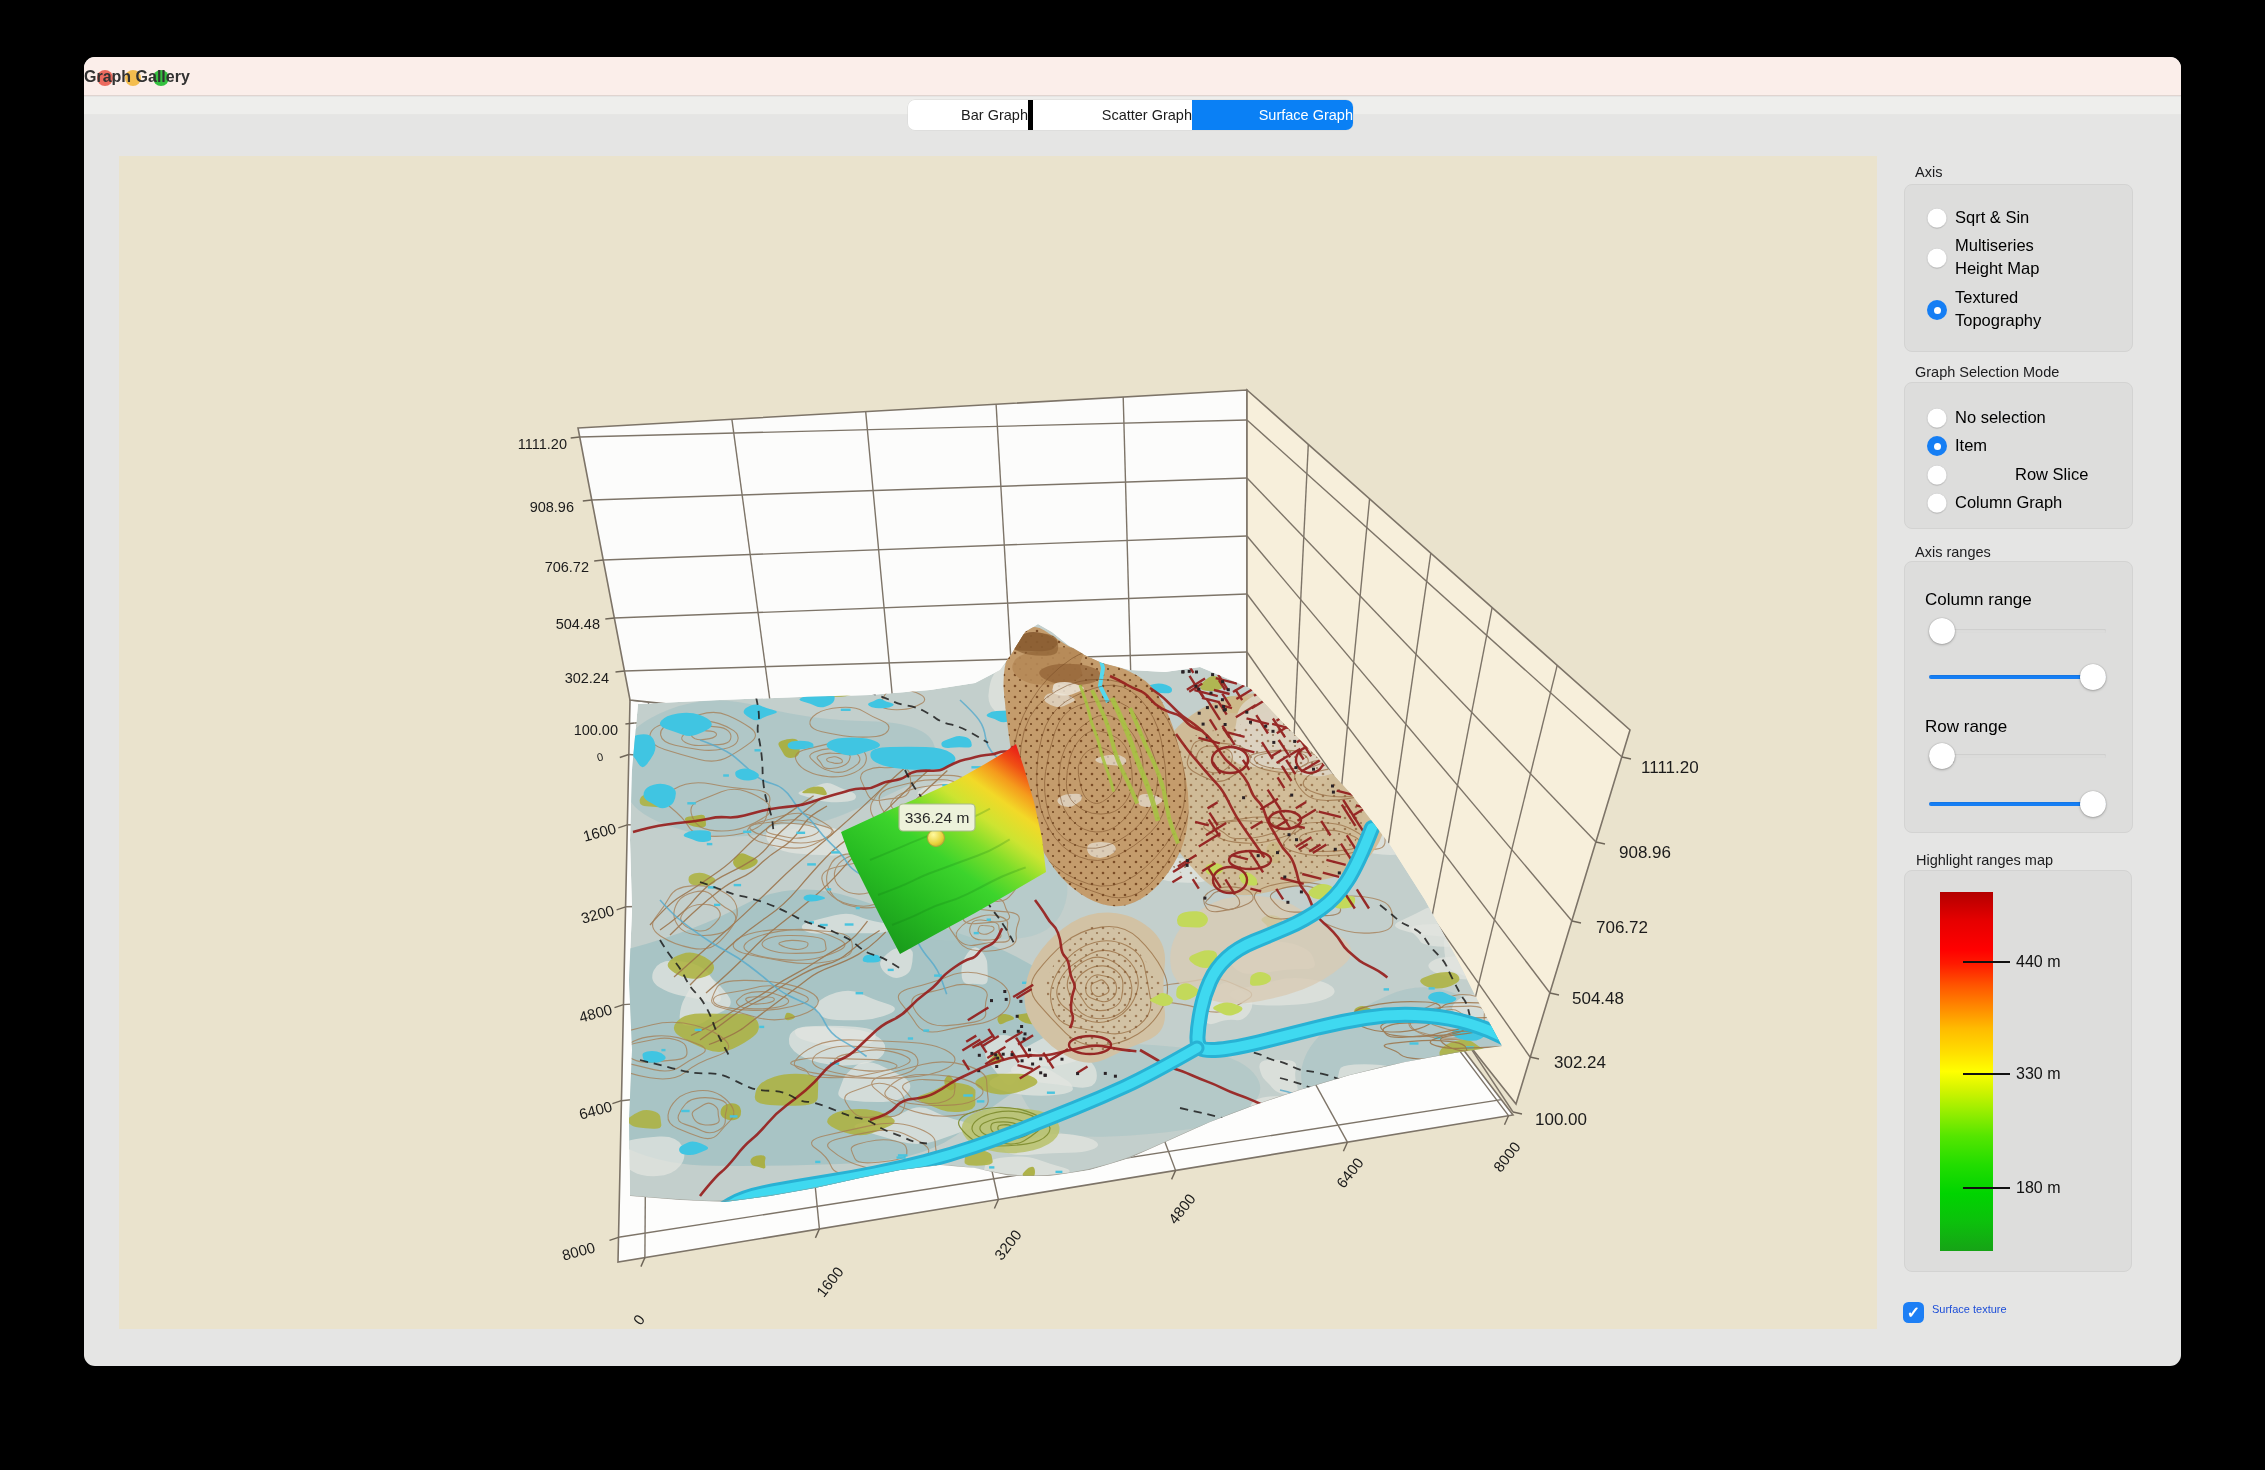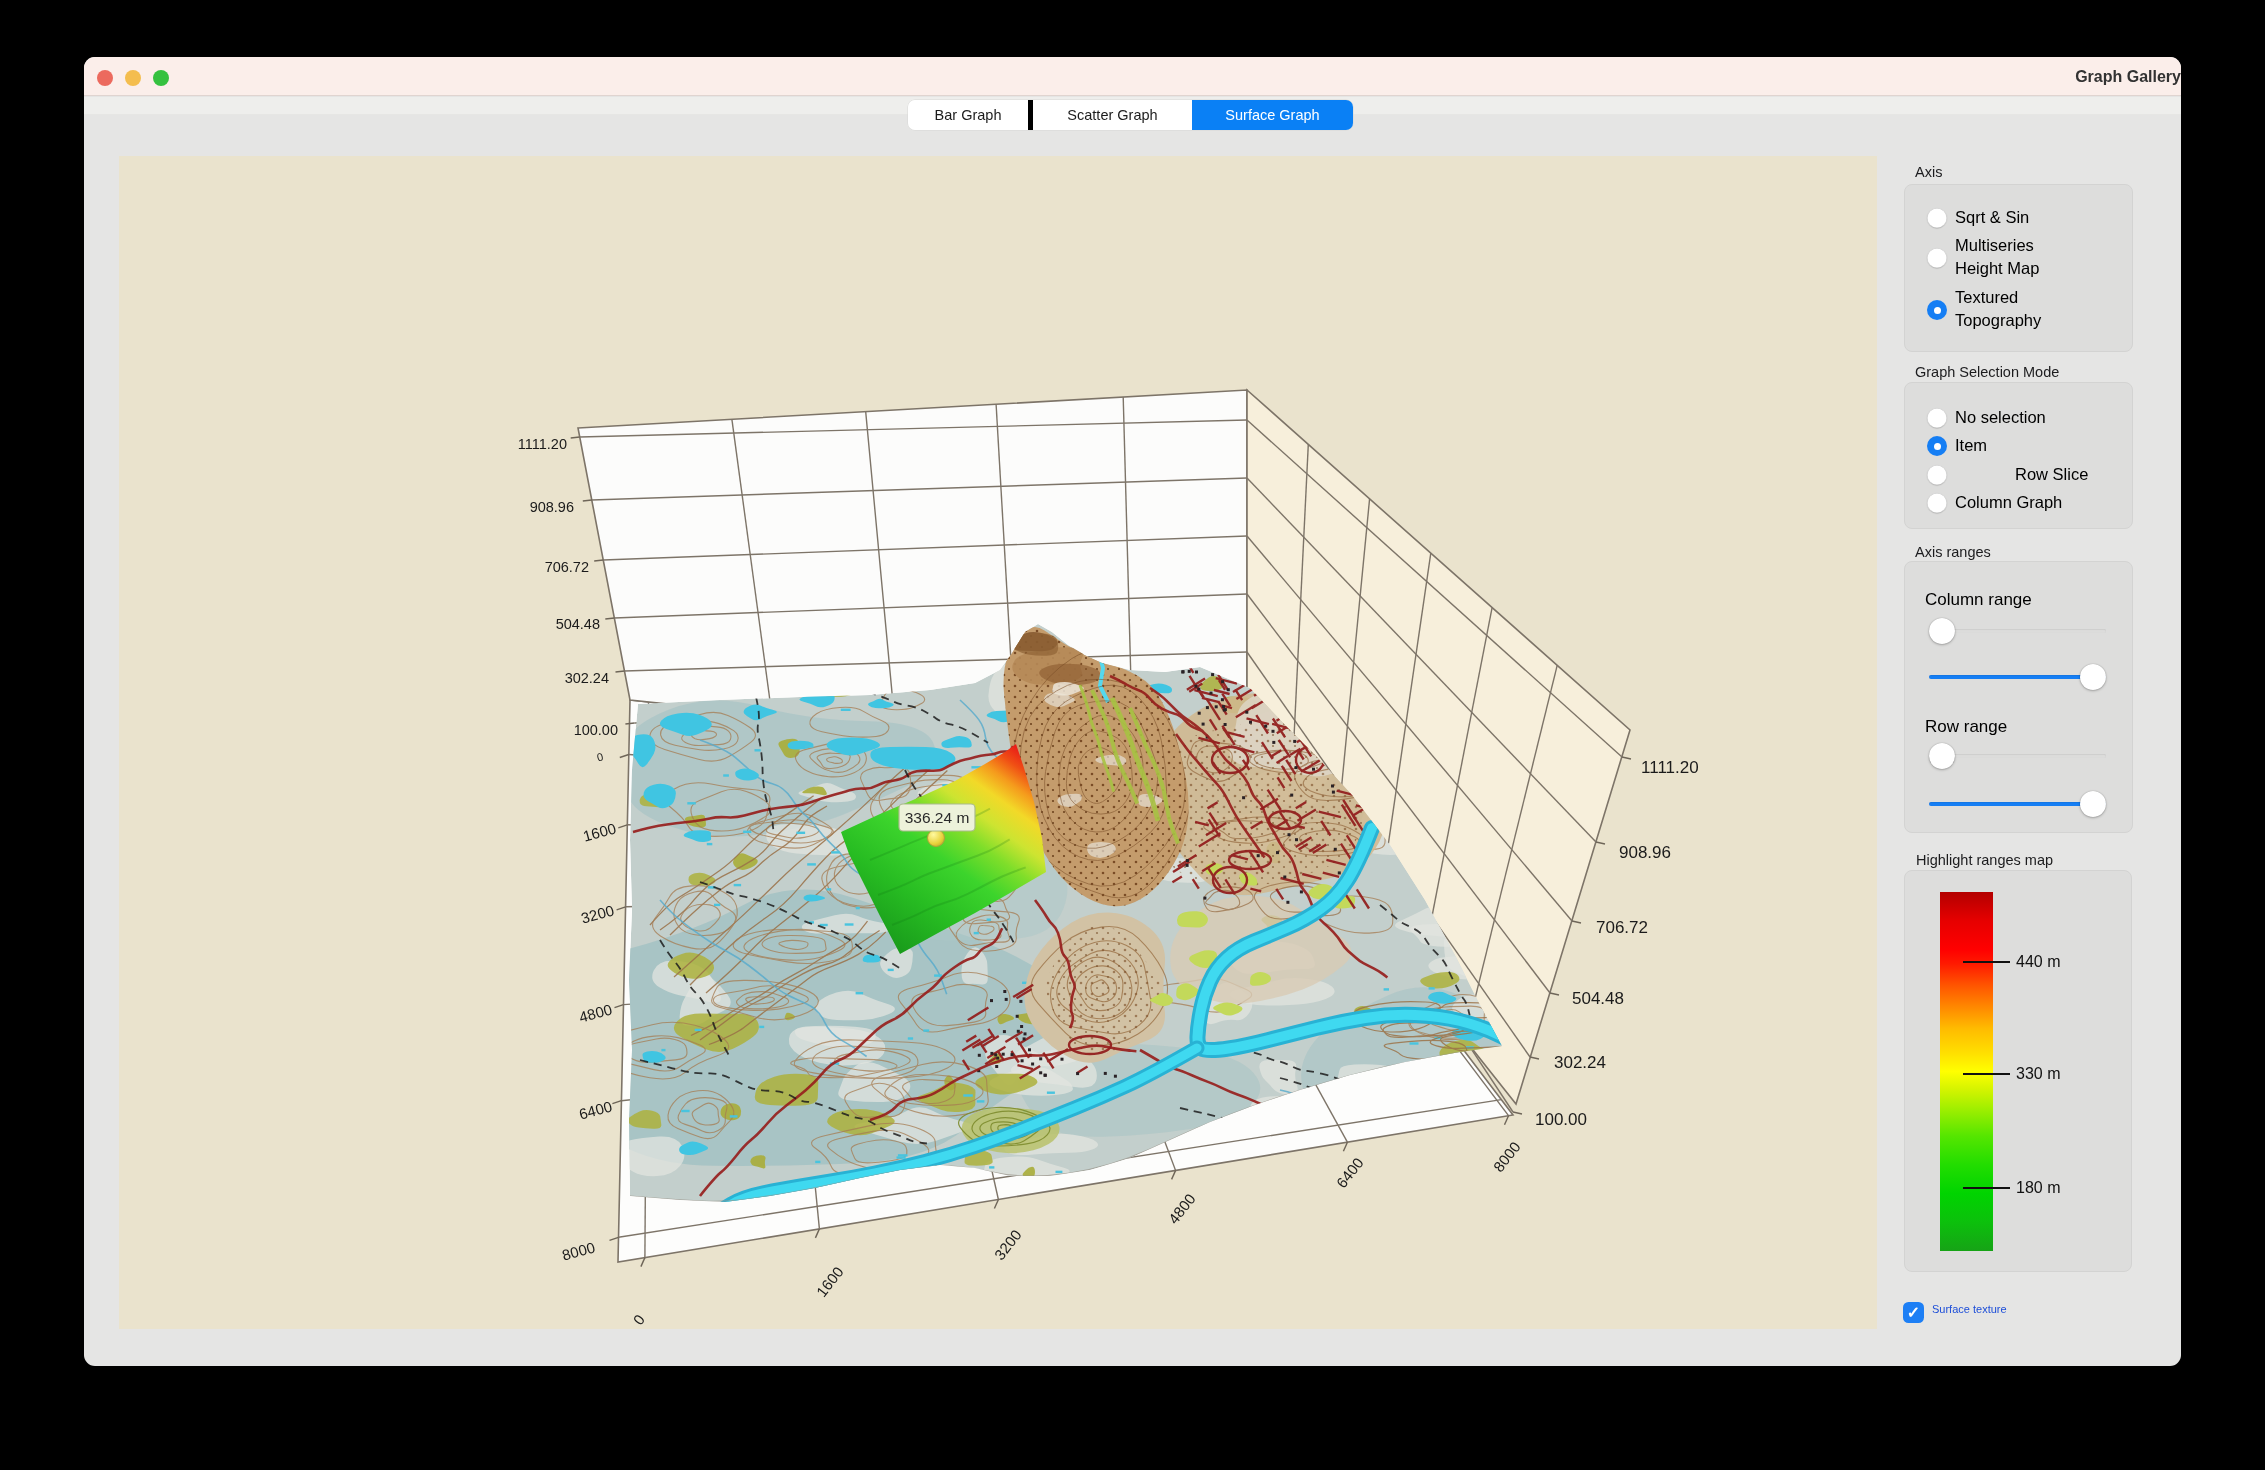--- a/index.html
+++ b/index.html
@@ -1,22 +1,22 @@
 <!DOCTYPE html>
 <html><head><meta charset="utf-8"><style>
 *{margin:0;padding:0;box-sizing:border-box}
 html,body{width:2265px;height:1470px;background:#000;font-family:"Liberation Sans",sans-serif;}
 .abs{position:absolute}
 #win{position:absolute;left:84px;top:57px;width:2097px;height:1309px;background:#e5e5e4;border-radius:11px;overflow:hidden}
 #titlebar{position:absolute;left:0;top:0;width:100%;height:39px;background:#fbeeea;border-bottom:1px solid #e0d4d0}
 .tl{position:absolute;top:13px;width:16px;height:16px;border-radius:50%}
-#title{position:absolute;top:0;left:0;width:100%;height:39px;line-height:40px;text-align:right;font-size:16px;font-weight:bold;color:#323232}
+#title{position:absolute;top:0;left:0;width:100%;height:39px;line-height:40px;text-align:left;font-size:16px;font-weight:bold;color:#323232}
 #toolbar{position:absolute;left:0;top:40px;width:100%;height:18px;background:#eeeeec;border-bottom:1px solid #e6e6e4}
 #tabs{position:absolute;left:824px;top:43px;height:30px;display:flex;border-radius:7px;overflow:hidden;box-shadow:0 0 0 0.5px #d8d8d6}
-.tab{height:38px;line-height:30px;font-size:14.5px;color:#1c1c1c;background:#fff;text-align:center}
+.tab{height:38px;line-height:30px;font-size:14.5px;color:#1c1c1c;background:#fff;text-align:right}
 .tab.sep{border-left:5px solid #000000}
 .tab.sel{background:#0a80f5;color:#fff}
 #graph{position:absolute;left:35px;top:99px;width:1758px;height:1173px}
 .gtitle{position:absolute;font-size:14.5px;color:#1c1c1e}
 .gbox{position:absolute;background:#dddddc;border:1px solid #d3d3d2;border-radius:8px}
 .radio{position:absolute;width:20px;height:20px;border-radius:50%;background:#fff;box-shadow:inset 0 0 0 0.5px #c8c8c8,0 0.5px 1px rgba(0,0,0,0.25)}
 .radio.sel{background:#157ef4;box-shadow:none}
 .radio.sel::after{content:"";position:absolute;left:6.5px;top:6.5px;width:7px;height:7px;border-radius:50%;background:#fff}
 .rlabel{position:absolute;font-size:16.5px;color:#000;line-height:23px}
 .slider{position:absolute;width:177px;height:4px;border-radius:2px;background:#dcdcdb;box-shadow:inset 0 0.5px 1px rgba(0,0,0,0.12)}

